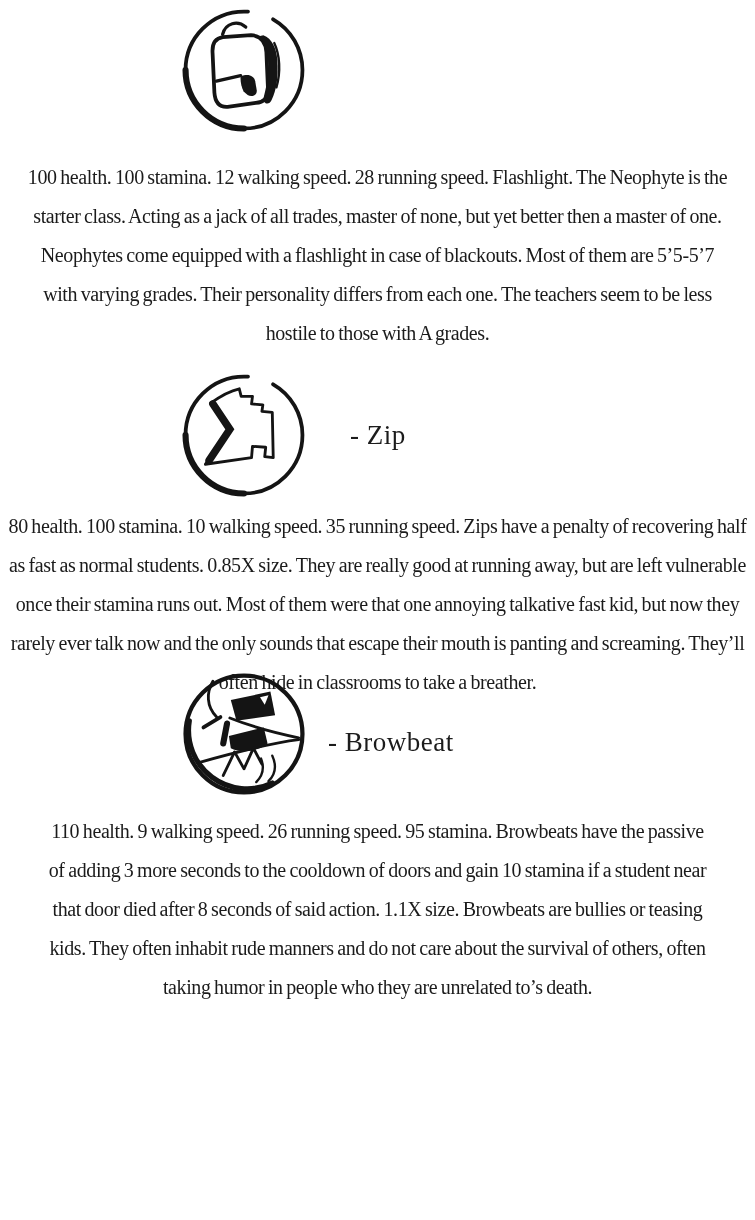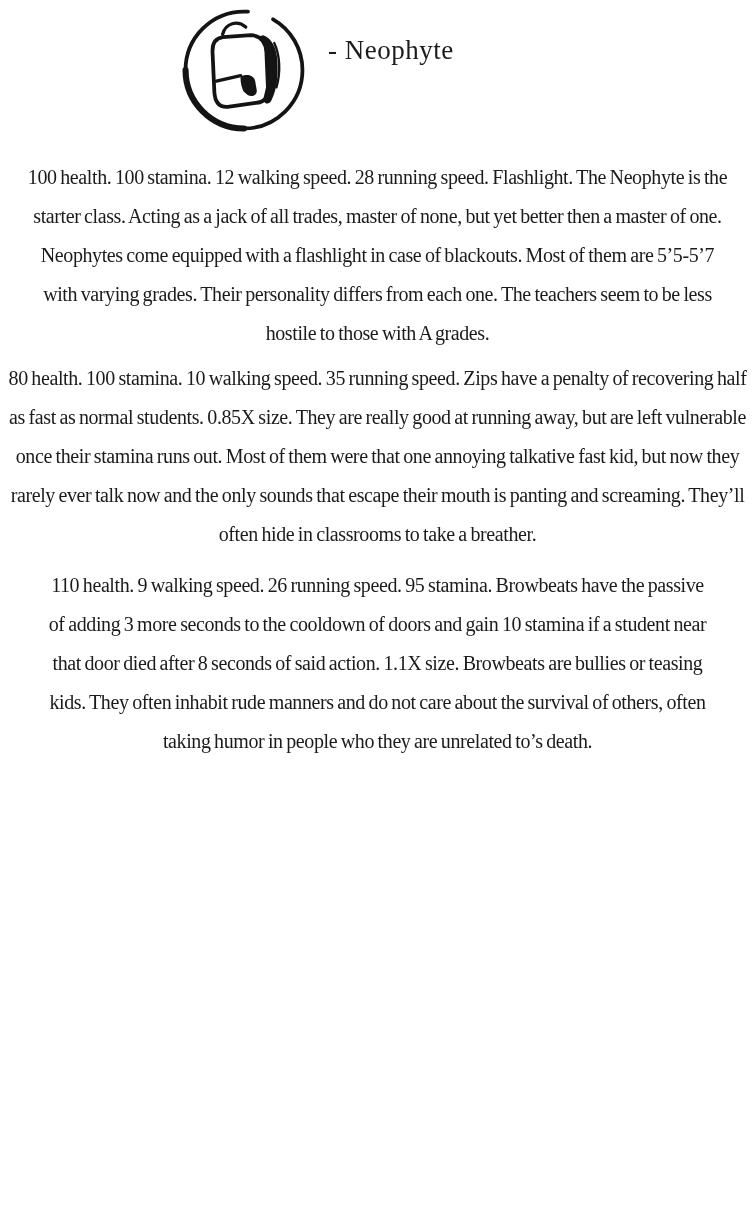--- a/index.html
+++ b/index.html
@@ -71,26 +71,62 @@
 
           <path class="fill" d="M93,35 C102,39 106,50 106,62 C106,80 103,94 97,104 C94,110 87,108 89,100 C94,86 97,70 96,54 C95,44 91,39 86,36 Z"></path>
           <path class="ink" d="M104,44 C109,57 109,75 103,91" stroke-width="2.5" stroke-linecap="round"></path>
 
           <path class="ink" d="M50,31 C54,19 67,17 75,25" stroke-width="3.5" stroke-linecap="round"></path>
 
           <path class="ink" d="M40,80 L66,76" stroke-width="3.5" stroke-linecap="round"></path>
           <path class="fill" d="M66,77 C74,74 80,77 81,83 L82,93 C82,98 76,100 72,97 L68,93 C66,88 65,81 66,77 Z"></path>
         </g>
       </svg>
-      <span class="class-label">- Neophyte</span>
     </div>
     <p class="class-description p1">100 health. 100 stamina. 12 walking speed. 28 running speed. Flashlight. The Neophyte is the starter class. Acting as a jack of all trades, master of none, but yet better then a master of one. Neophytes come equipped with a flashlight in case of blackouts. Most of them are 5’5-5’7 with varying grades. Their personality differs from each one. The teachers seem to be less hostile to those with A grades.</p>
   </section>
 
   <section>
+    <div class="class-header s2">
+      <svg class="class-icon" viewBox="0 0 140 140" aria-hidden="true">
+        <circle class="ink" cx="70" cy="70" r="62" stroke-width="4" stroke-dasharray="362 28" stroke-dashoffset="66" stroke-linecap="round"></circle>
+        <path class="ink" d="M70,132 A62,62 0 0 1 8,70" stroke-width="6.5" stroke-linecap="round"></path>
+
+        <path class="paper ink" d="M35,36 C46,28 56,23 65,21 L67,29 L79,29 L78,37 L90,38 L89,45 L100,46 L101,94 L92,93 L93,83 L79,82 L78,94 L29,101 L54,65 Z" stroke="#151515" stroke-width="3" stroke-linejoin="round"></path>
+
+        <path class="ink" d="M37,37 L55,64 L33,97" stroke-width="8" stroke-linecap="round" stroke-linejoin="miter"></path>
+      </svg>
+      <span class="class-label">- Zip</span>
+    </div>
     <p class="class-description p2">80 health. 100 stamina. 10 walking speed. 35 running speed. Zips have a penalty of recovering half as fast as normal students. 0.85X size. They are really good at running away, but are left vulnerable once their stamina runs out. Most of them were that one annoying talkative fast kid, but now they rarely ever talk now and the only sounds that escape their mouth is panting and screaming. They’ll often hide in classrooms to take a breather.</p>
   </section>
 
   <section>
+    <div class="class-header s3">
+      <svg class="class-icon" viewBox="0 0 140 140" aria-hidden="true">
+        <circle class="ink" cx="70" cy="70" r="62" stroke-width="4.5" stroke-linecap="round"></circle>
+        <path class="ink" d="M100,122 A62,62 0 0 1 12,56" stroke-width="5.5" stroke-linecap="round"></path>
+
+        <path class="ink" d="M37,14 C30,26 30,41 41,52" stroke-width="3" stroke-linecap="round"></path>
+
+        <path class="fill" d="M56,34 L98,25 L103,50 L62,56 Z"></path>
+        <path d="M87,31 L96,29 L92,39 Z" fill="#ffffff"></path>
+
+        <path class="ink" d="M55,53 C80,63 104,69 128,74" stroke-width="3" stroke-linecap="round"></path>
+
+        <path class="ink" d="M27,63 L45,52" stroke-width="4" stroke-linecap="round"></path>
+        <path class="ink" d="M52,59 L48,80" stroke-width="6.5" stroke-linecap="round"></path>
+
+        <path class="ink" d="M23,100 C55,91 96,80 128,76" stroke-width="3" stroke-linecap="round"></path>
+
+        <path class="fill" d="M54,72 L91,63 L95,80 C81,91 64,89 56,85 Z"></path>
+
+        <path class="ink" d="M48,114 L60,89 L70,107 L80,85 L89,102" stroke-width="3" stroke-linejoin="round" stroke-linecap="round"></path>
+
+        <path class="ink" d="M88,96 C92,106 90,114 83,121" stroke-width="2.5" stroke-linecap="round"></path>
+        <path class="ink" d="M100,93 C105,104 103,113 96,120" stroke-width="2.5" stroke-linecap="round"></path>
+      </svg>
+      <span class="class-label">- Browbeat</span>
+    </div>
     <p class="class-description p3">110 health. 9 walking speed. 26 running speed. 95 stamina. Browbeats have the passive of adding 3 more seconds to the cooldown of doors and gain 10 stamina if a student near that door died after 8 seconds of said action. 1.1X size. Browbeats are bullies or teasing kids. They often inhabit rude manners and do not care about the survival of others, often taking humor in people who they are unrelated to’s death.</p>
   </section>
 
 </div>
 
 </body></html>

